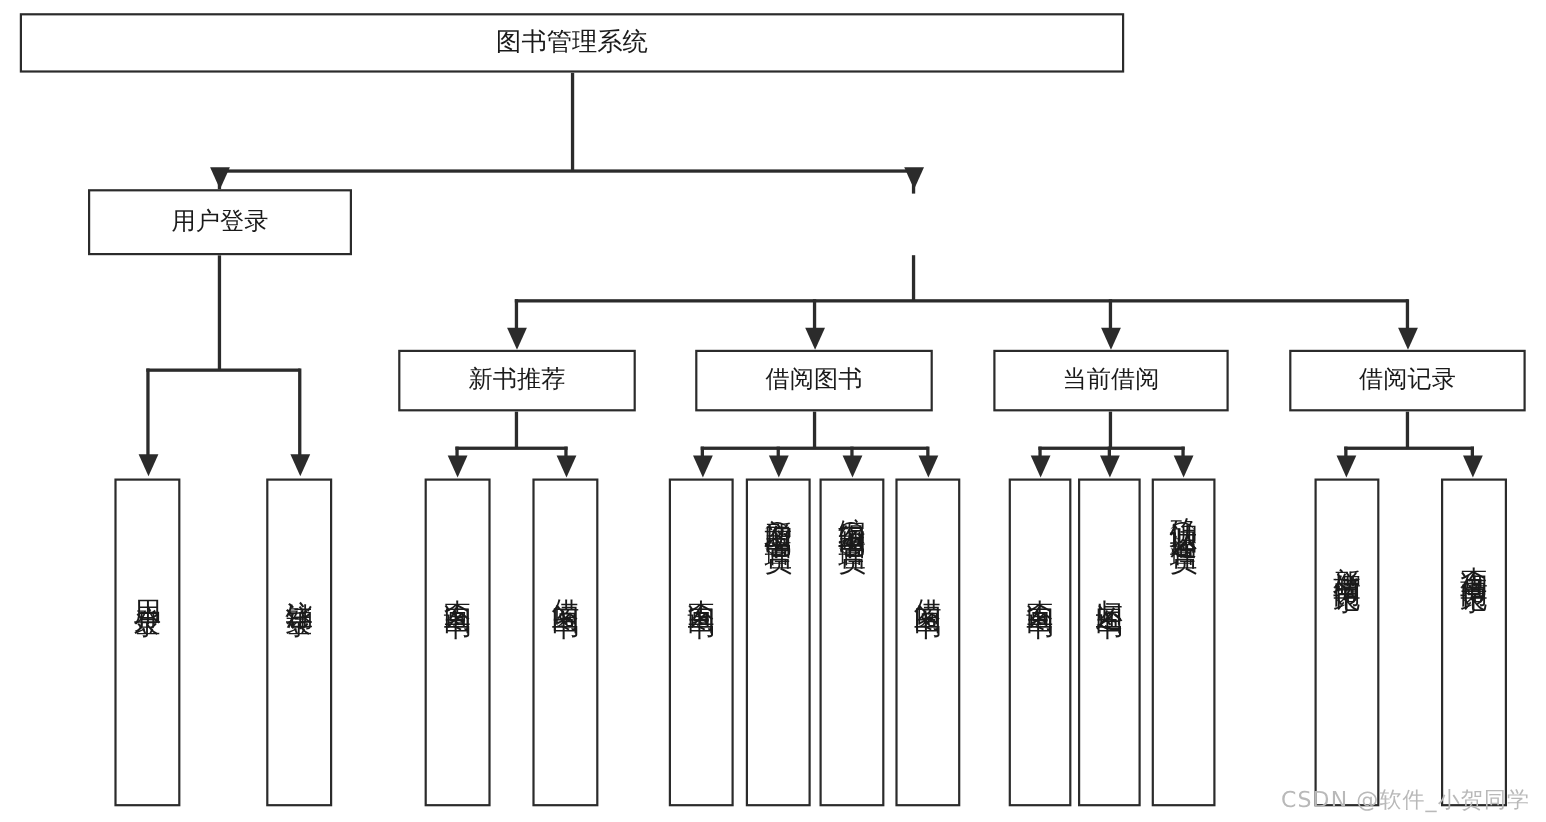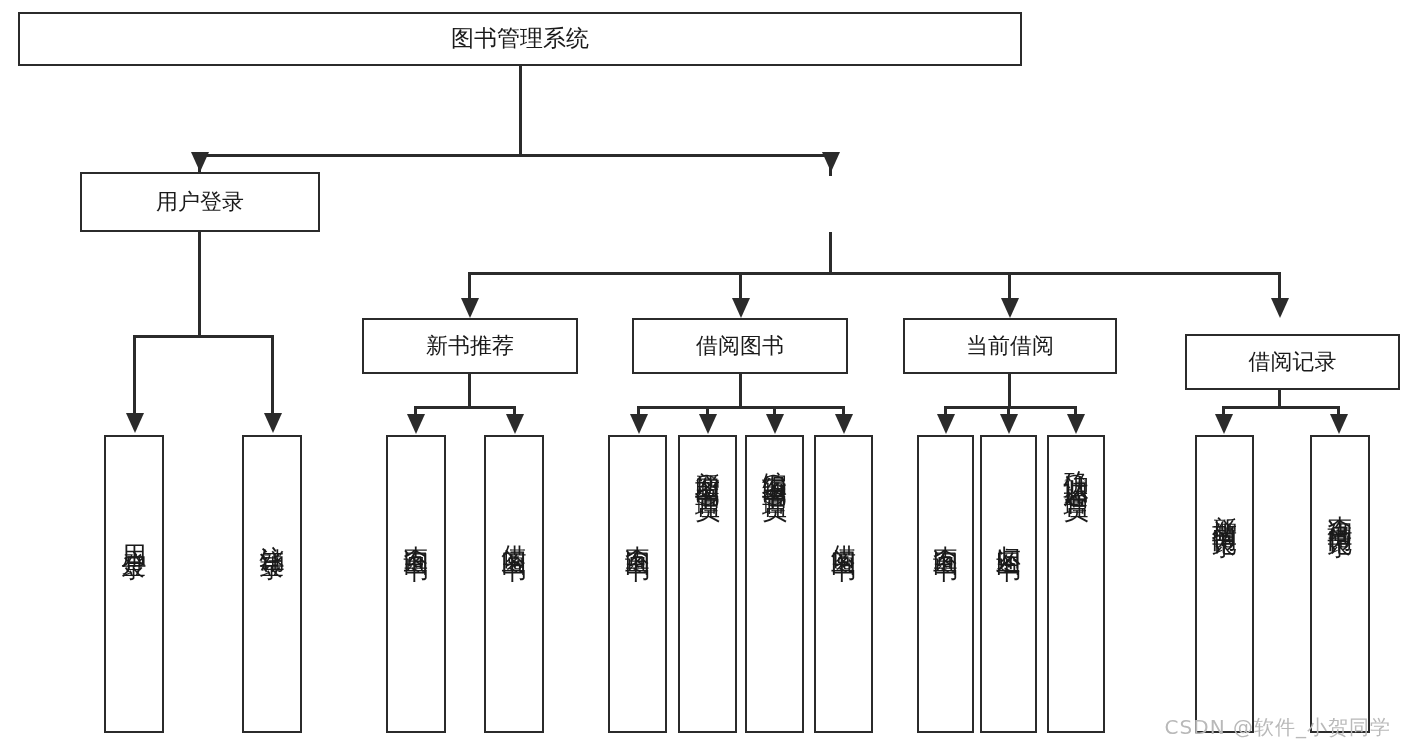--- a/index.html
+++ b/index.html
@@ -35,21 +35,21 @@
   #n-root .lbl{font-size:23px;}
   
   .lvl1 .lbl{font-size:22px;}
   #n-login{left:80px;top:172px;width:240px;height:60px;}
   #n-bookmgr{left:712px;top:172px;width:236px;height:60px;}
   
   .lvl2 .lbl{font-size:22px;}
   #n-newbook{left:362px;top:318px;width:216px;height:56px;}
   #n-borrow{left:632px;top:318px;width:216px;height:56px;}
   #n-current{left:903px;top:318px;width:214px;height:56px;}
-  #n-record{left:1172px;top:334px;width:215px;height:56px;margin-left:13px;}
+  #n-record{left:1172px;top:318px;width:215px;height:56px;}
   
   .leaf{
     top:435px;
     height:298px;
     align-items:flex-start;
     justify-content:center;
     padding-top:10px;
   }
   .leaf .lbl{
     writing-mode:vertical-rl;

